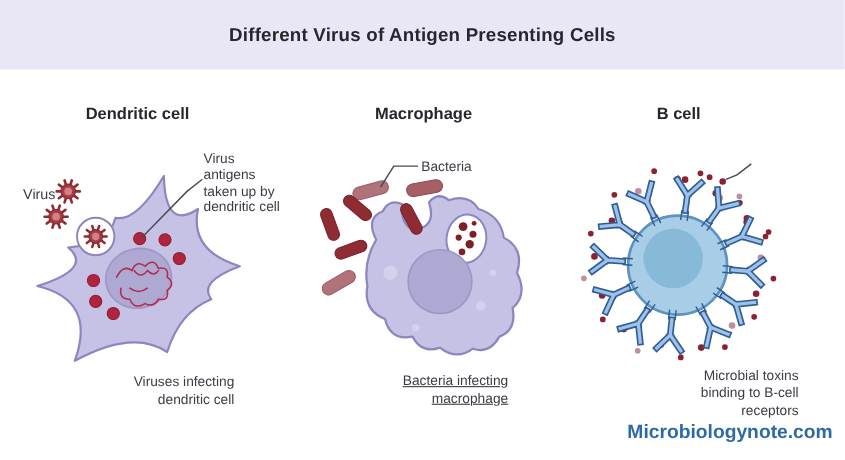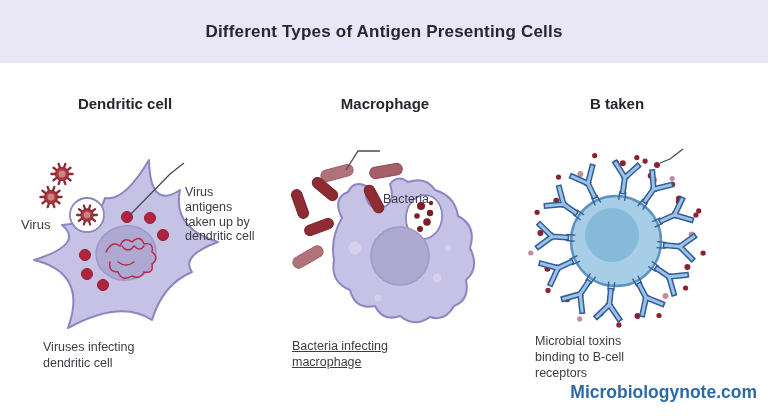--- a/index.html
+++ b/index.html
@@ -11,22 +11,22 @@
     --bcell-fill:#a7cde7; --bcell-stroke:#5e93c0; --bcell-nucleus:#85b8d8;
     --antibody-dark:#2f5d96; --antibody-light:#9ec1e8; --toxin-dark:#8c2130; --toxin-light:#c08f9d;
   }
   html,body{margin:0;padding:0;}
   body{font-family:"Liberation Sans",sans-serif;}
   .stage{position:relative;width:768px;height:418px;background:var(--page-bg);overflow:hidden;}
   .band{position:absolute;left:0;top:0;width:768px;height:63px;background:var(--header-bg);
         display:flex;align-items:center;justify-content:center;}
   .main-title{font-size:17px;font-weight:bold;color:var(--title-text);letter-spacing:.2px;}
   .sec-title{position:absolute;width:170px;text-align:center;font-size:15px;font-weight:bold;color:var(--title-text);}
-  .label{position:absolute;font-size:12.5px;line-height:1.18;color:var(--label-text);white-space:pre-line;margin-top:48px;}
-  .caption{position:absolute;width:170px;text-align:left;font-size:12.5px;line-height:1.28;
+  .label{position:absolute;font-size:12.5px;line-height:1.18;color:var(--label-text);white-space:pre-line;}
+  .caption{position:absolute;width:170px;text-align:right;font-size:12.5px;line-height:1.28;
            color:var(--label-text);white-space:pre-line;}
   .brand{position:absolute;right:11px;top:382px;font-size:17.5px;font-weight:bold;color:var(--brand-blue);text-align:right;}
   svg.illu{position:absolute;pointer-events:none;}
   .cell-body{fill:var(--cell-fill);stroke:var(--cell-stroke);stroke-width:2;stroke-linejoin:round;}
   .nucleus{fill:var(--nucleus-fill);stroke:#9d97c8;stroke-width:1.5;}
   .vesicle{fill:#fff;stroke:var(--cell-stroke);stroke-width:1.8;}
   .antigen{fill:var(--antigen-red);stroke:#8f1d33;stroke-width:1;}
   .rna{fill:none;stroke:var(--crimson);stroke-width:1.4;stroke-linecap:round;}
   .virus-body{fill:var(--virus-red);stroke:var(--virus-dark);stroke-width:1.2;}
   .virus-inner{fill:#d29197;opacity:.85;}
@@ -44,26 +44,26 @@
   .ab-tick{stroke:var(--antibody-dark);stroke-width:1.3;}
   .toxin{fill:var(--toxin-dark);}
   .toxin.light{fill:var(--toxin-light);}
 </style>
 </head>
 <body>
 
 <div class="stage">
 
   <div class="band">
-    <div class="main-title">Different Types of Antigen Presenting Cells</div>
+    <div class="main-title">Different Virus of Antigen Presenting Cells</div>
   </div>
 
   <div class="sec-title" style="left:40px;top:95px;">Dendritic cell</div>
   <div class="sec-title" style="left:300px;top:95px;">Macrophage</div>
-  <div class="sec-title" style="left:532px;top:95px;">B taken</div>
+  <div class="sec-title" style="left:532px;top:95px;">B cell</div>
 
   <svg class="illu" style="left:0;top:130px;" width="280" height="205" viewBox="0 0 280 205">
     <defs>
       <g id="virus-glyph">
         <path class="virus-spikes" d="M5 0L10.5 0M4.1 2.9L8.5 6.2M1.6 4.8L3.3 10M-1.6 4.8L-3.3 10M-4.1 2.9L-8.5 6.2M-5 0L-10.5 0M-4.1 -2.9L-8.5 -6.2M-1.6 -4.8L-3.3 -10M1.6 -4.8L3.3 -10M4.1 -2.9L8.5 -6.2"></path>
         <circle class="virus-body" r="6.5"></circle>
         <circle class="virus-inner" r="3.5"></circle>
       </g>
     </defs>
     <path class="cell-body" d="M149,30 Q150,80 180,60 Q172,98 218,112 Q180,126 192,142 Q163,154 152,190 Q121,169 68,198 Q88,143 34,130 Q85,114 62,95 Q99,92 105,68 Q124,72 149,30 Z"></path>
@@ -183,18 +183,18 @@
         <use href="#ab" transform="rotate(214)"></use>
         <use href="#ab" transform="rotate(245)"></use>
         <use href="#ab" transform="rotate(274)"></use>
         <use href="#ab" transform="rotate(305)"></use>
         <use href="#ab" transform="rotate(334)"></use>
       </g>
     <path class="leader" d="M183,24 L170,34 L160,38"></path>
     <circle class="toxin" cx="157" cy="40" r="3"></circle>
   </svg>
 
-  <div class="caption" style="left:535px;top:333px;">Microbial toxins
+  <div class="caption" style="left:556px;top:333px;">Microbial toxins
 binding to B-cell
 receptors</div>
 
   <div class="brand">Microbiologynote.com</div>
 </div>
 
 </body></html>

